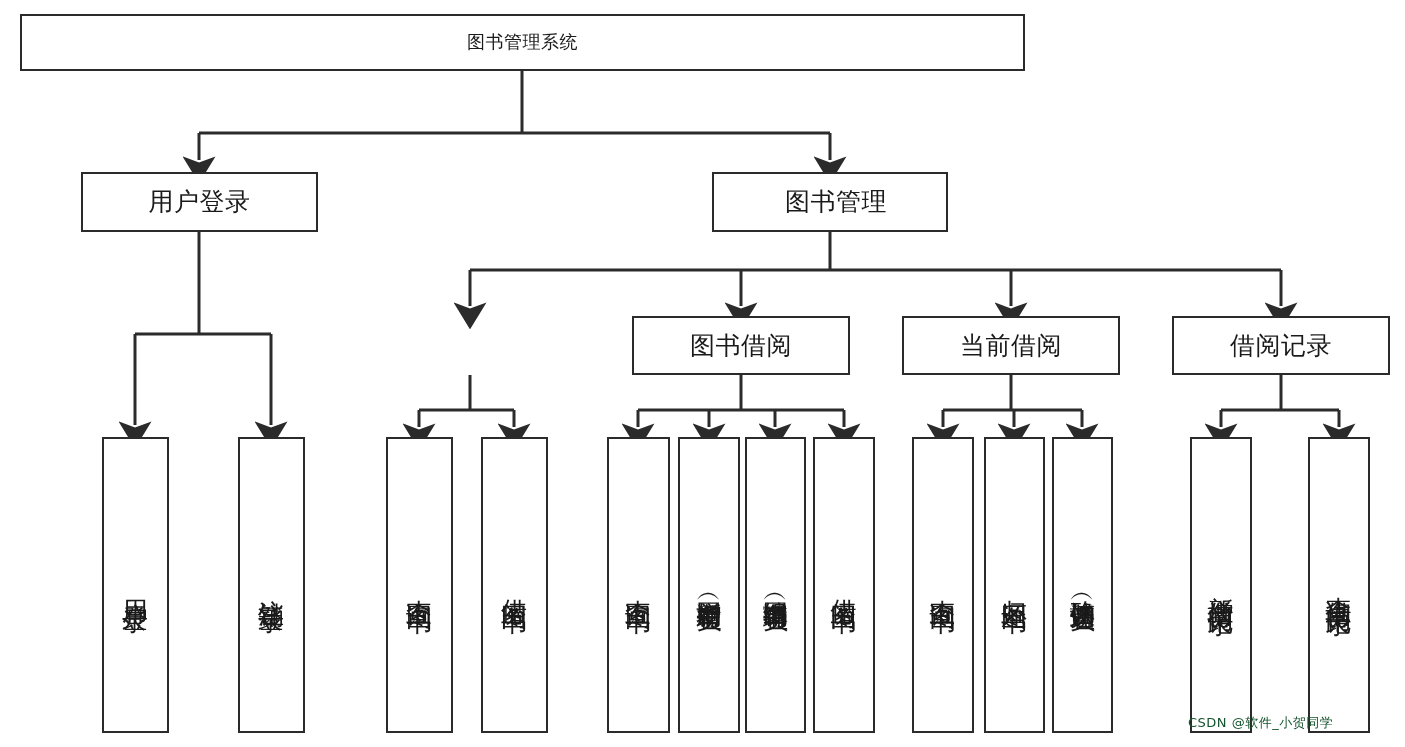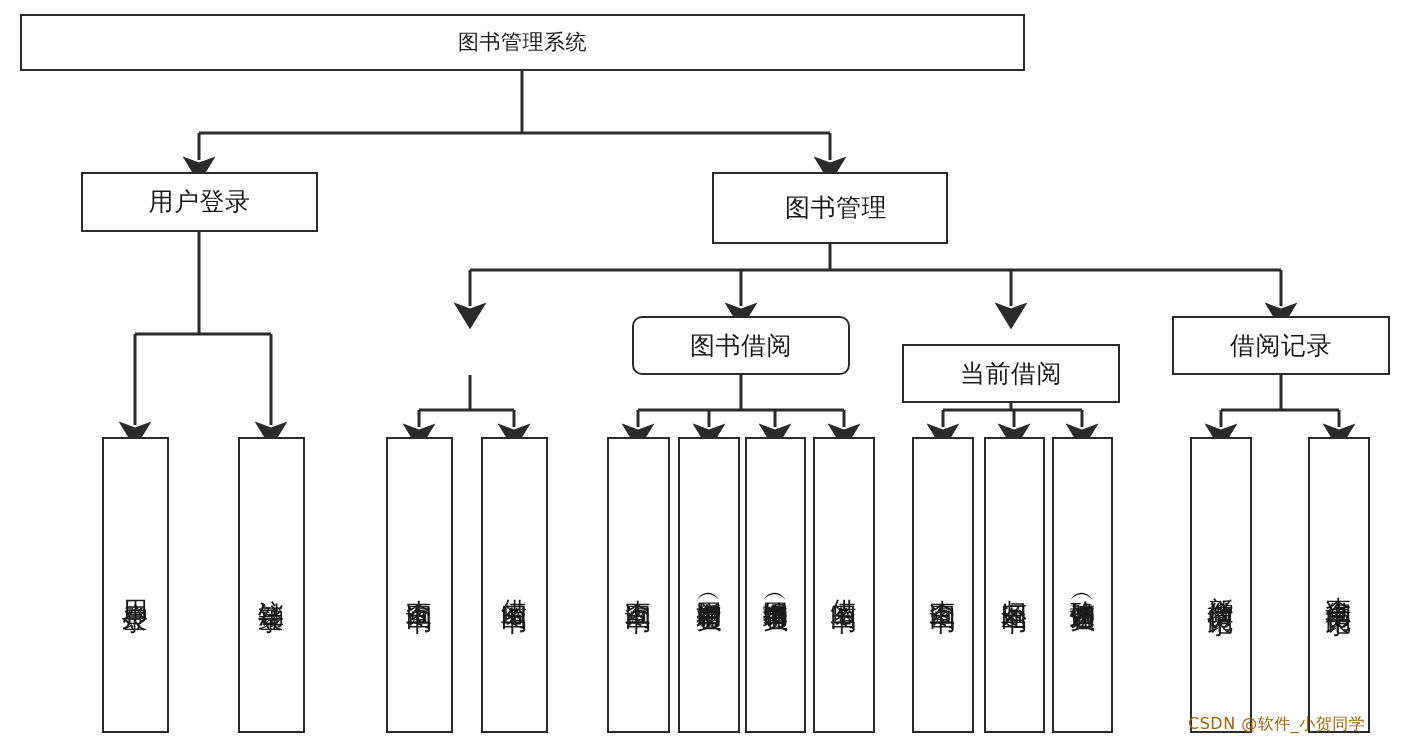--- a/index.html
+++ b/index.html
@@ -41,21 +41,21 @@
     text-align: center;
     line-height: 1.12;
   }
   
   .node.horiz .label {
     font-size: 25px;
     letter-spacing: 0.5px;
     white-space: nowrap;
   }
   .node.root .label {
-    font-size: 21px;
+    font-size: 18px;
   }
   
   .node.vert {
     align-items: center;
     justify-content: center;
   }
   .node.vert .label {
     writing-mode: vertical-rl;
     text-orientation: upright;
     font-size: 26px;
@@ -65,22 +65,22 @@
     max-height: 100%;
   }
   .node.vert.narrow .label {
     font-size: 25px;
     letter-spacing: 1px;
   }
   #watermark {
     position: absolute;
     left: 1188px;
     top: 714px;
-    font-size: 16px;
-    color: #a16207;
+    font-size: 13px;
+    color: #14532d;
     white-space: nowrap;
     letter-spacing: 0.5px;
     font-family: "DejaVu Sans", "Liberation Sans", sans-serif;
   }
 </style>
 </head>
 <body>
 
 <div id="diagram-root">
 
@@ -134,28 +134,28 @@
     </g>
   </svg>
 
   <div class="node horiz root" style="left:20px; top:14px; width:1005px; height:57px;">
     <span class="label">图书管理系统</span>
   </div>
 
   <div class="node horiz" style="left:81px; top:172px; width:237px; height:60px;">
     <span class="label">用户登录</span>
   </div>
-  <div class="node horiz" style="left:712px; top:172px; width:236px; height:72px;padding-left:12px;">
+  <div class="node horiz" style="left:712px; top:172px; width:236px; height:60px;padding-left:12px;">
     <span class="label">图书管理</span>
   </div>
 
-  <div class="node horiz" style="left:632px; top:316px; width:218px; height:59px;border-radius:10px;">
+  <div class="node horiz" style="left:632px; top:316px; width:218px; height:59px;">
     <span class="label">图书借阅</span>
   </div>
-  <div class="node horiz" style="left:902px; top:316px; width:218px; height:59px;margin-top:28px;">
+  <div class="node horiz" style="left:902px; top:316px; width:218px; height:59px;">
     <span class="label">当前借阅</span>
   </div>
   <div class="node horiz" style="left:1172px; top:316px; width:218px; height:59px;justify-content:center;">
     <span class="label">借阅记录</span>
   </div>
 
   <div class="node vert" style="left:102px; top:437px; width:67px; height:296px;">
     <span class="label">用户登录</span>
   </div>
   <div class="node vert" style="left:238px; top:437px; width:67px; height:296px;">

